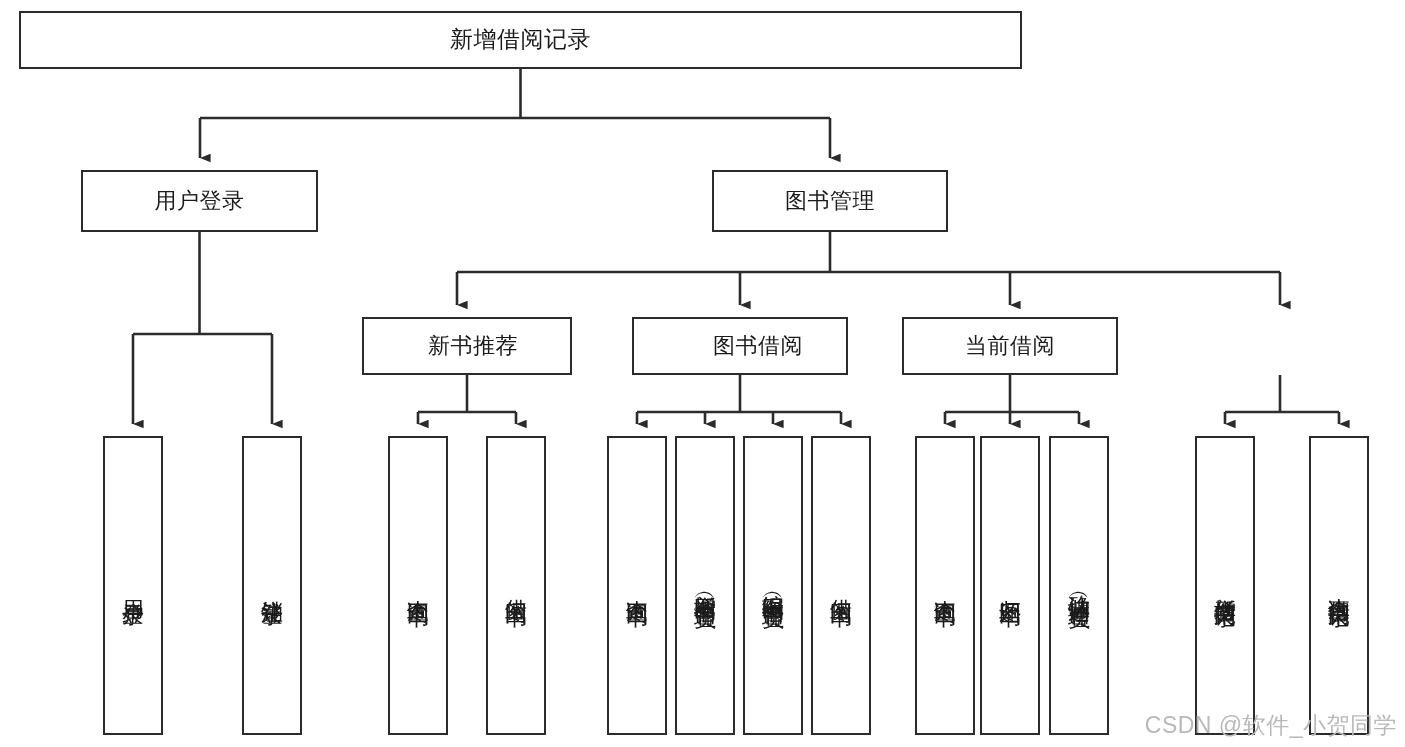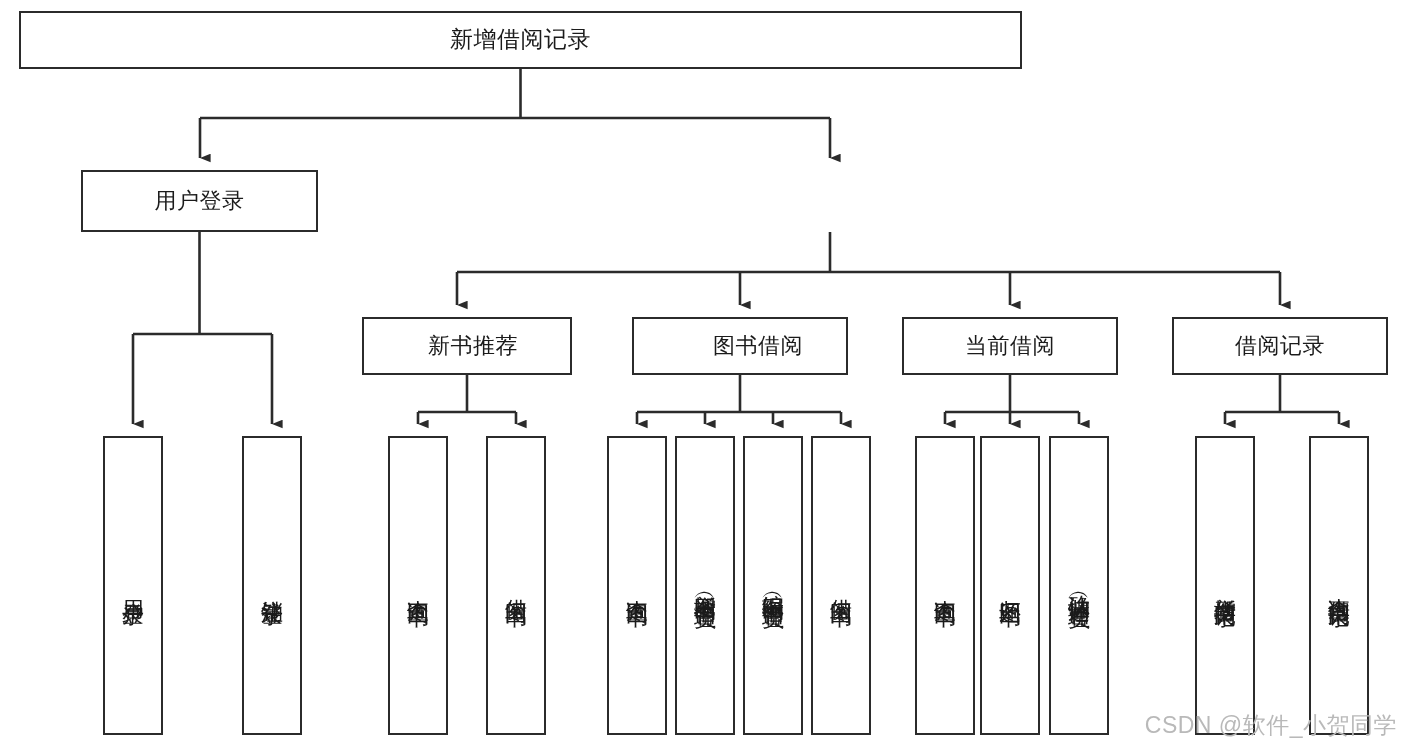--- a/index.html
+++ b/index.html
@@ -124,32 +124,32 @@
     </g>
   </svg>
 
   <div class="node root" style="left:19px; top:11px; width:1003px; height:58px;">
     <span class="label">新增借阅记录</span>
   </div>
 
   <div class="node" style="left:81px; top:170px; width:237px; height:62px;">
     <span class="label">用户登录</span>
   </div>
+  <div class="node" style="left:712px; top:170px; width:236px; height:62px;">
+    <span class="label">图书管理</span>
+  </div>
 
   <div class="node" style="left:362px; top:317px; width:210px; height:58px;padding-left:12px;">
     <span class="label">新书推荐</span>
   </div>
   <div class="node" style="left:632px; top:317px; width:216px; height:58px;padding-left:36px;">
     <span class="label">图书借阅</span>
   </div>
   <div class="node" style="left:902px; top:317px; width:216px; height:58px;">
     <span class="label">当前借阅</span>
-  </div>
-  <div class="node" style="left:1172px; top:317px; width:216px; height:58px;">
-    <span class="label">借阅记录</span>
   </div>
 
   <div class="node leaf" style="left:103px; top:436px; width:60px; height:299px;">
     <span class="label">用户登录</span>
   </div>
   <div class="node leaf" style="left:242px; top:436px; width:60px; height:299px;">
     <span class="label">注销登录</span>
   </div>
 
   <div class="node leaf" style="left:388px; top:436px; width:60px; height:299px;">

